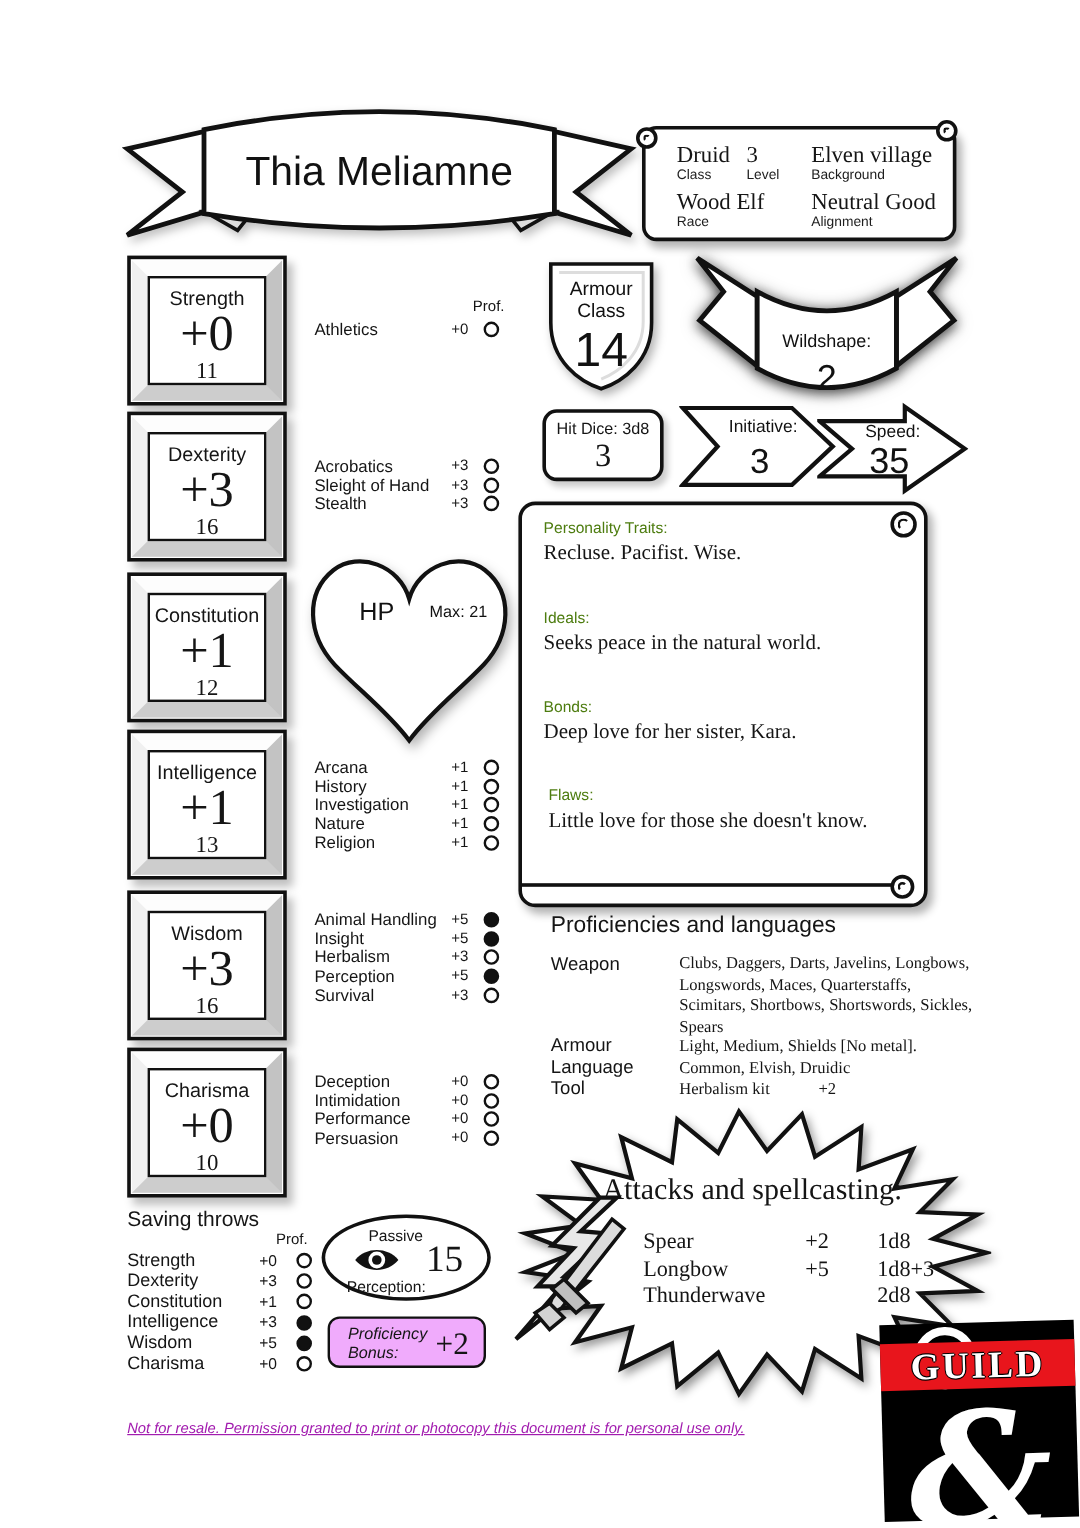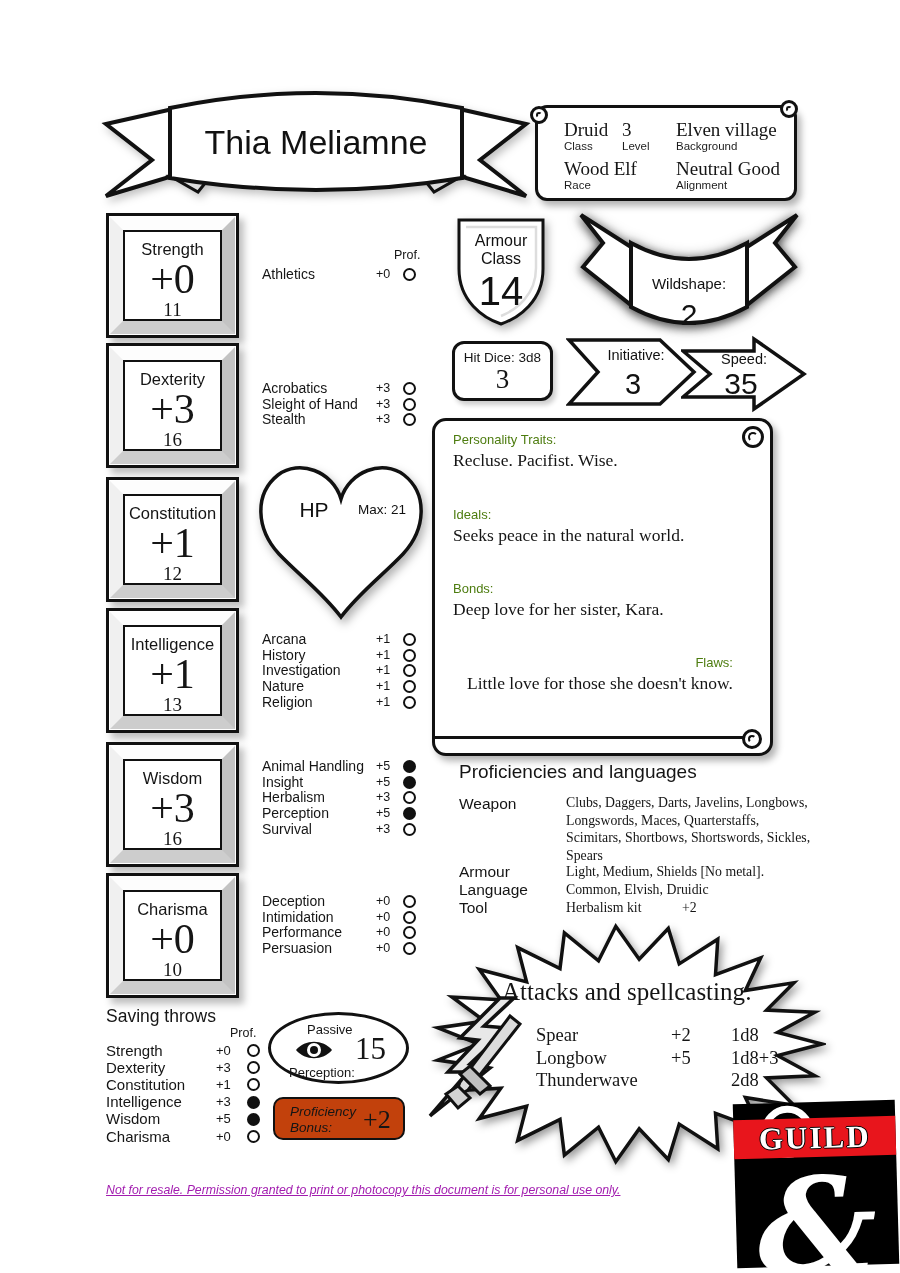--- a/index.html
+++ b/index.html
@@ -52,21 +52,21 @@
   
   .atk-row{display:grid;grid-template-columns:135px 60px 85px;height:22.5px;
            font:18.5px/22px "Liberation Serif",serif;}
 
   
   .svrow{display:flex;align-items:center;height:17.2px;}
   .svname{width:110px;font:15px/16px "Liberation Sans",sans-serif;}
   .svmod{width:31px;font:13px/16px "Liberation Sans",sans-serif;}
 
   .oval{position:absolute;border:3px solid #111;border-radius:50%;background:#fff;box-sizing:border-box;}
-  .pbonus{position:absolute;border:2.5px solid #111;border-radius:10px;background:#c2410c;box-sizing:border-box;}
+  .pbonus{position:absolute;border:2.5px solid #111;border-radius:10px;background:#f0abfc;box-sizing:border-box;}
 
   
   #logo{position:absolute;left:735px;top:1102px;width:162px;height:164px;background:#000;
         transform:rotate(-1.6deg);}
   #logo .band{position:absolute;left:0;right:0;top:16px;height:39px;background:#e8151c;z-index:2;}
   #logo .ring{position:absolute;left:28px;top:3px;width:52px;height:52px;border:7px solid #fff;
         border-radius:50%;z-index:1;box-sizing:border-box;}
   #logo .gtext{position:absolute;left:0;right:0;top:18px;z-index:3;text-align:center;
         font:bold 31px/36px "Liberation Serif",serif;color:#fff;letter-spacing:2px;
         text-shadow:-1px 0 #000,1px 0 #000,0 -1px #000,0 1px #000;}
@@ -316,21 +316,21 @@
       <div class="sect-text">Recluse. Pacifist. Wise.</div>
     </div>
     <div class="abs" style="left:18px;top:87px;">
       <div class="sect-label">Ideals:</div>
       <div class="sect-text">Seeks peace in the natural world.</div>
     </div>
     <div class="abs" style="left:18px;top:161px;">
       <div class="sect-label">Bonds:</div>
       <div class="sect-text">Deep love for her sister, Kara.</div>
     </div>
-    <div class="abs" style="left:32px;top:235px;text-align:right;">
+    <div class="abs" style="left:22px;top:235px;">
       <div class="sect-label">Flaws:</div>
       <div class="sect-text">Little love for those she doesn't know.</div>
     </div>
   </div>
 
   <div class="abs" style="left:459px;top:762px;font:19px/1 'Liberation Sans',sans-serif;">Proficiencies and languages</div>
 
   <div class="abs prow-label" style="left:459px;top:796px;">Weapon</div>
   <div class="abs prow-val" style="left:566px;top:794px;width:252px;">Clubs, Daggers, Darts, Javelins, Longbows, Longswords, Maces, Quarterstaffs, Scimitars, Shortbows, Shortswords, Sickles, Spears</div>
 

